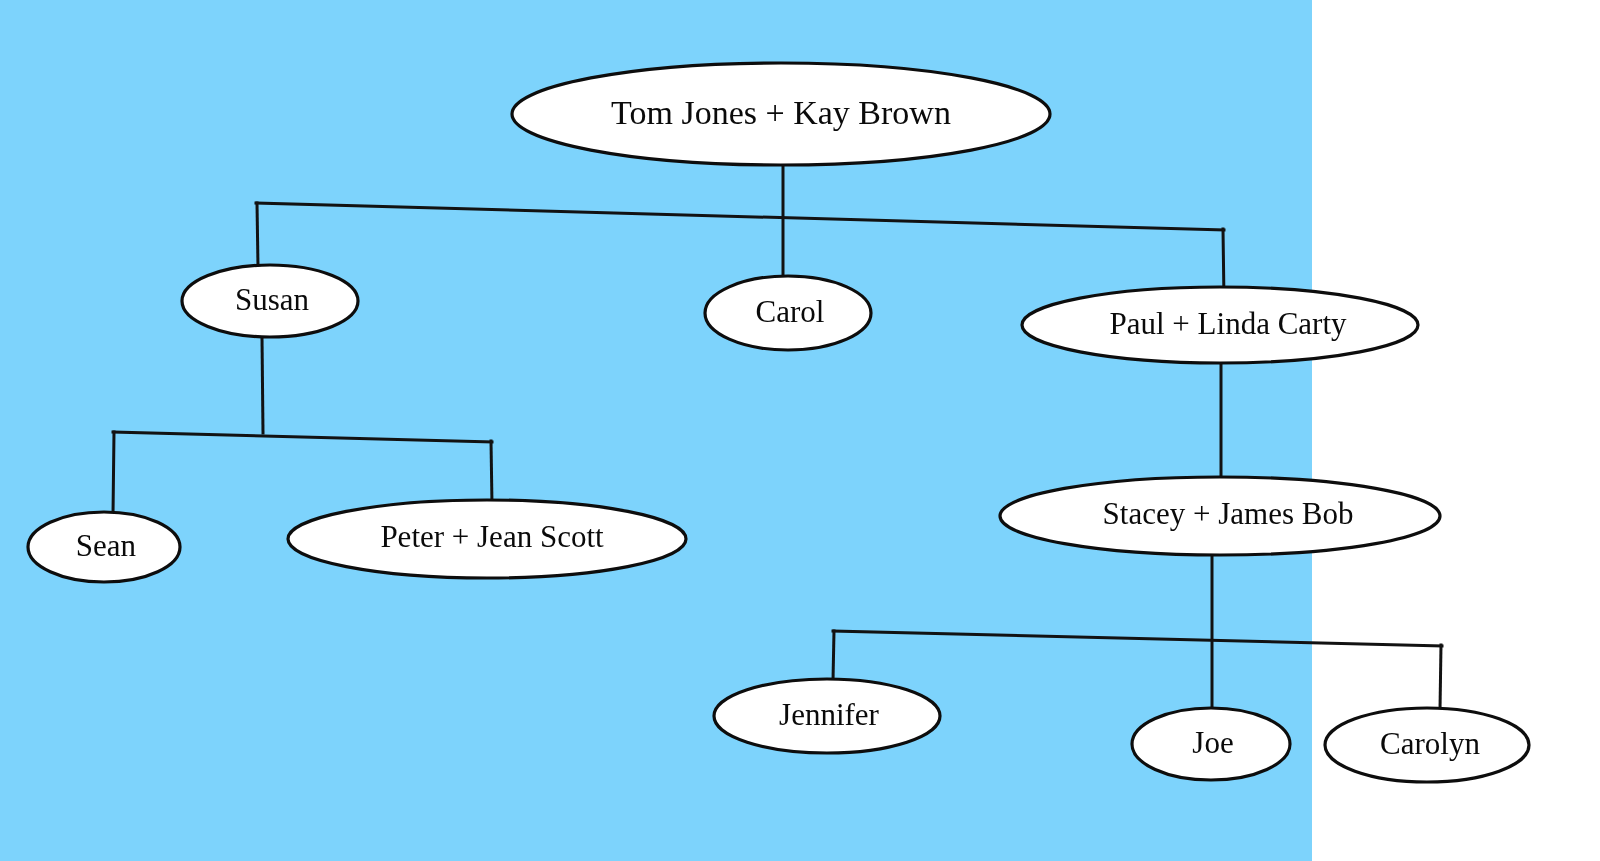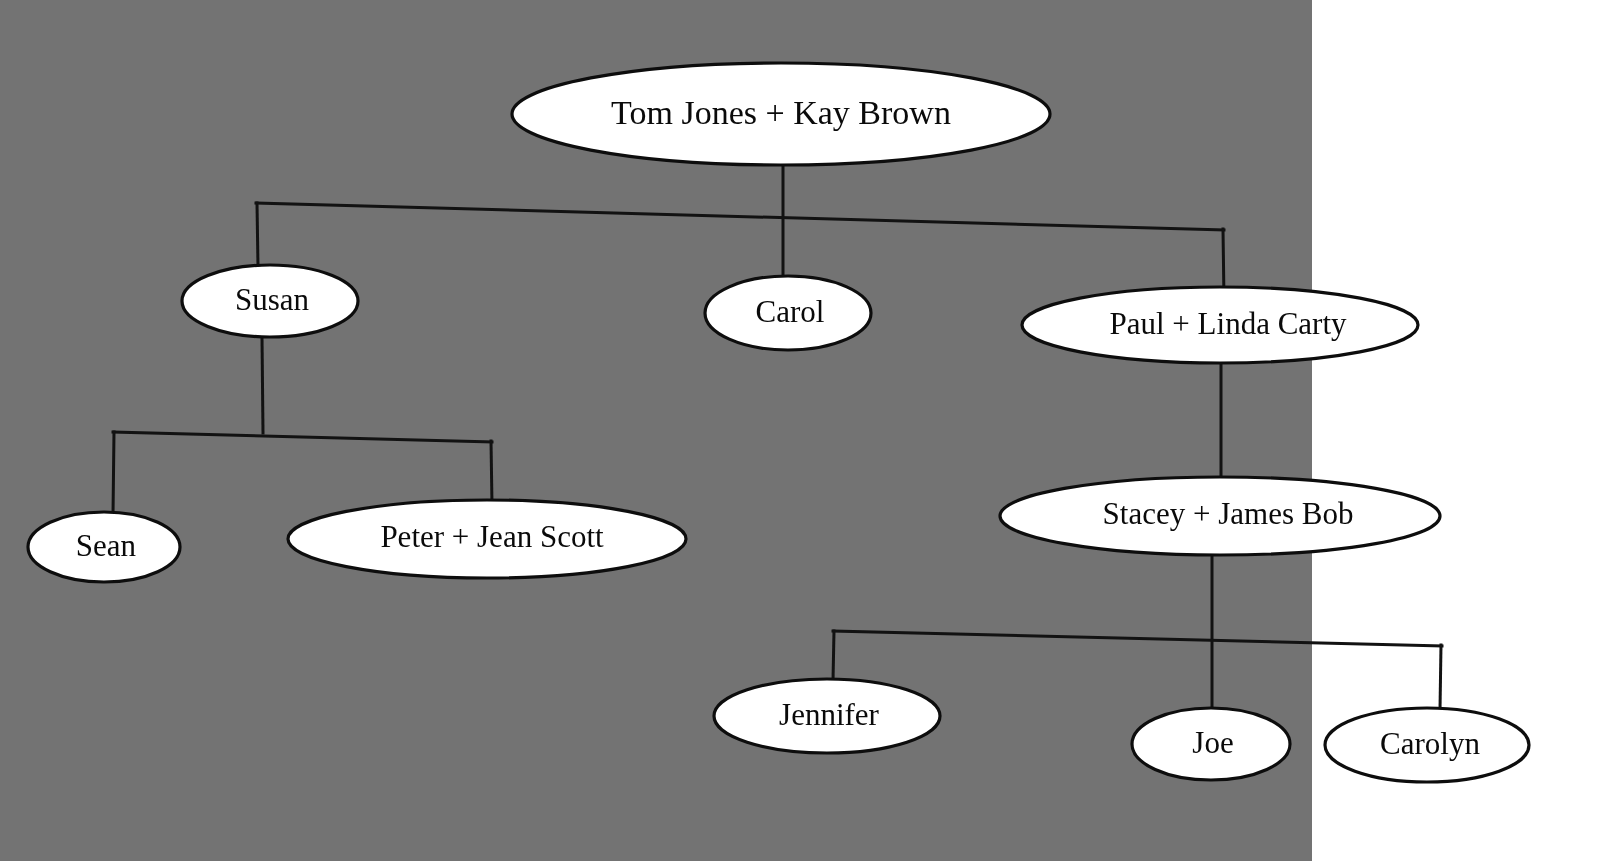--- a/index.html
+++ b/index.html
@@ -11,21 +11,21 @@
   body {
     width: 1600px;
     height: 861px;
     overflow: hidden;
     font-family: "Liberation Serif", "DejaVu Serif", serif;
   }
   #diagram-root {
     position: relative;
     width: 1312px;
     height: 861px;
-    background: #737373;
+    background: #7dd3fc;
   }
   svg#tree-svg {
     display: block;
     width: 1600px;
     height: 861px;
   }
   .node-ellipse {
     fill: #ffffff;
     stroke: #0d0d0d;
     stroke-width: 3.2;

